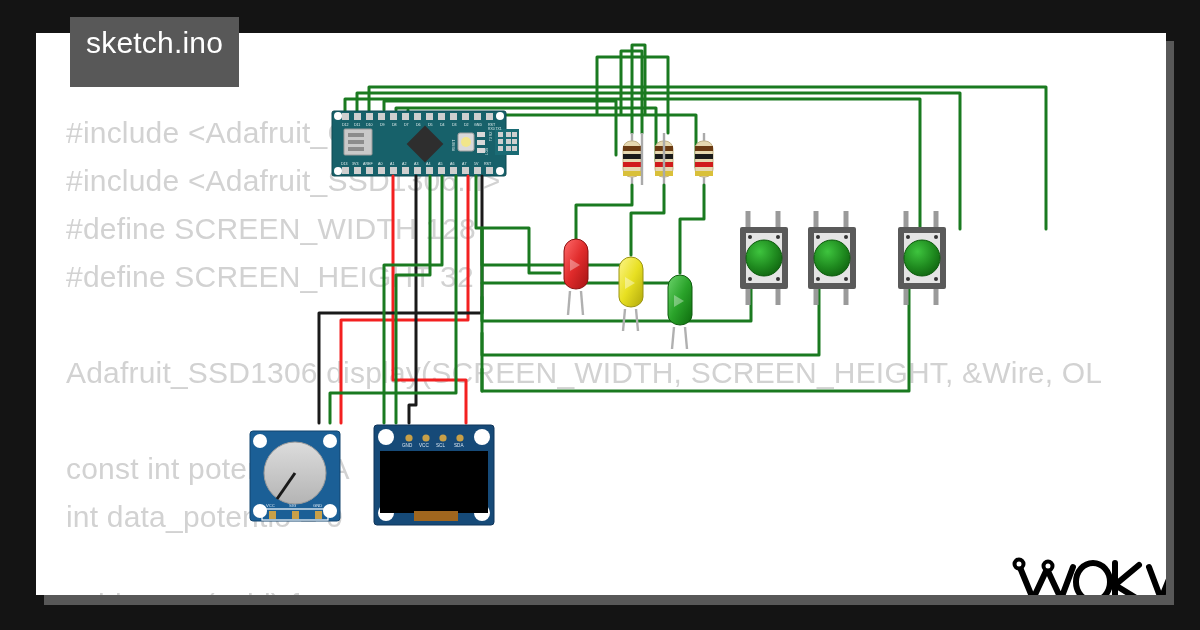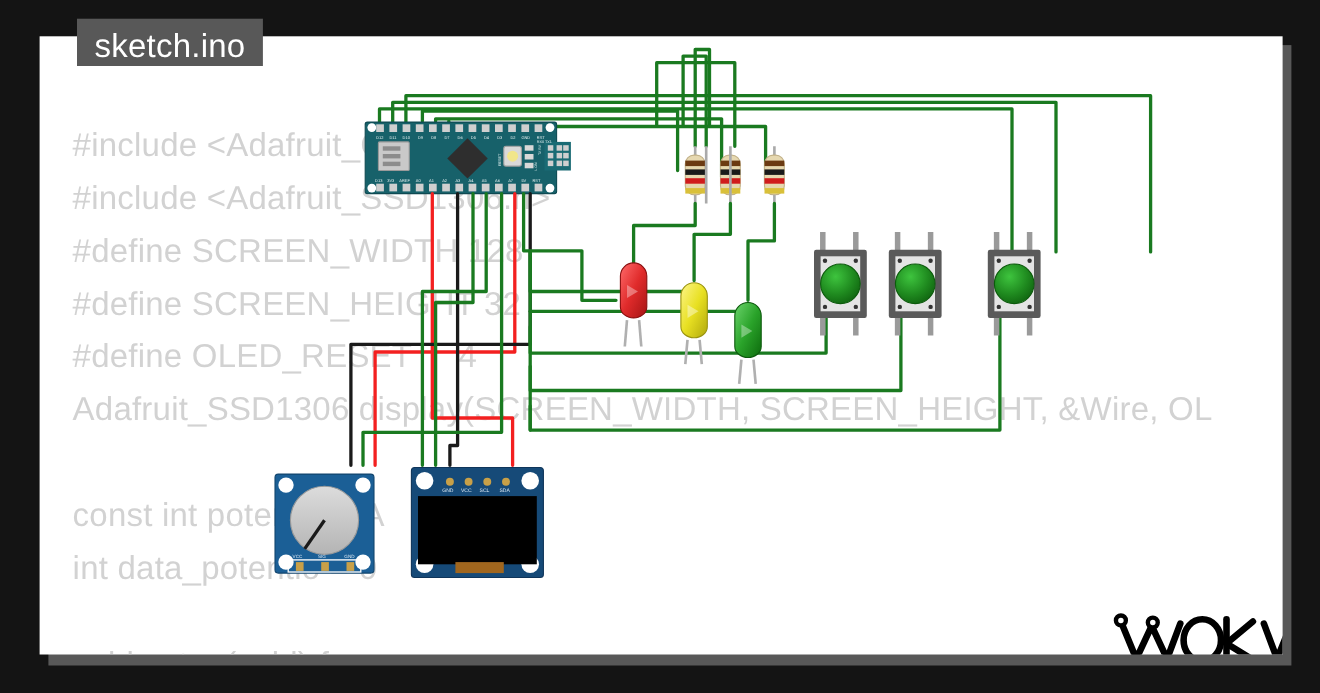--- a/index.html
+++ b/index.html
@@ -29,42 +29,41 @@
   #code .ln{position:absolute;left:30px;}
 
   
   #circuit{position:absolute;left:0;top:0;}
 
   
   #tab{
     position:absolute;left:70px;top:17px;
     background:#585858;color:#ffffff;
     font-size:30px;line-height:1;
-    padding:11px 16px 2px 16px;
+    padding:11px 16px 29px 16px;
     letter-spacing:.2px;
   }
 
   
   #logo{position:absolute;left:975px;top:518px;}
 </style>
 </head>
 <body>
 
 <div id="stage">
 
   <div id="sheet-shadow"></div>
 
   <div id="sheet">
 
     <div id="code">
       <div class="ln" style="top:76px">#include &lt;Adafruit_GFX.h&gt;</div>
       <div class="ln" style="top:124px">#include &lt;Adafruit_SSD1306.h&gt;</div>
       <div class="ln" style="top:172px">#define SCREEN_WIDTH 128</div>
       <div class="ln" style="top:220px">#define SCREEN_HEIGHT 32</div>
-      <div class="ln" style="top:268px">#define OLED_RESET     4</div>
       <div class="ln" style="top:316px">Adafruit_SSD1306 display(SCREEN_WIDTH, SCREEN_HEIGHT, &amp;Wire, OL</div>
       <div class="ln" style="top:412px">const int potentio = A</div>
       <div class="ln" style="top:460px">int data_potentio = 0</div>
       <div class="ln" style="top:548px;overflow:hidden;height:14px">void setup(void) {</div>
     </div>
 
     <svg id="circuit" width="1130" height="562" viewBox="0 0 1130 562">
 
       <defs>
         <linearGradient id="gLedR" x1="0" y1="0" x2="1" y2="1">

